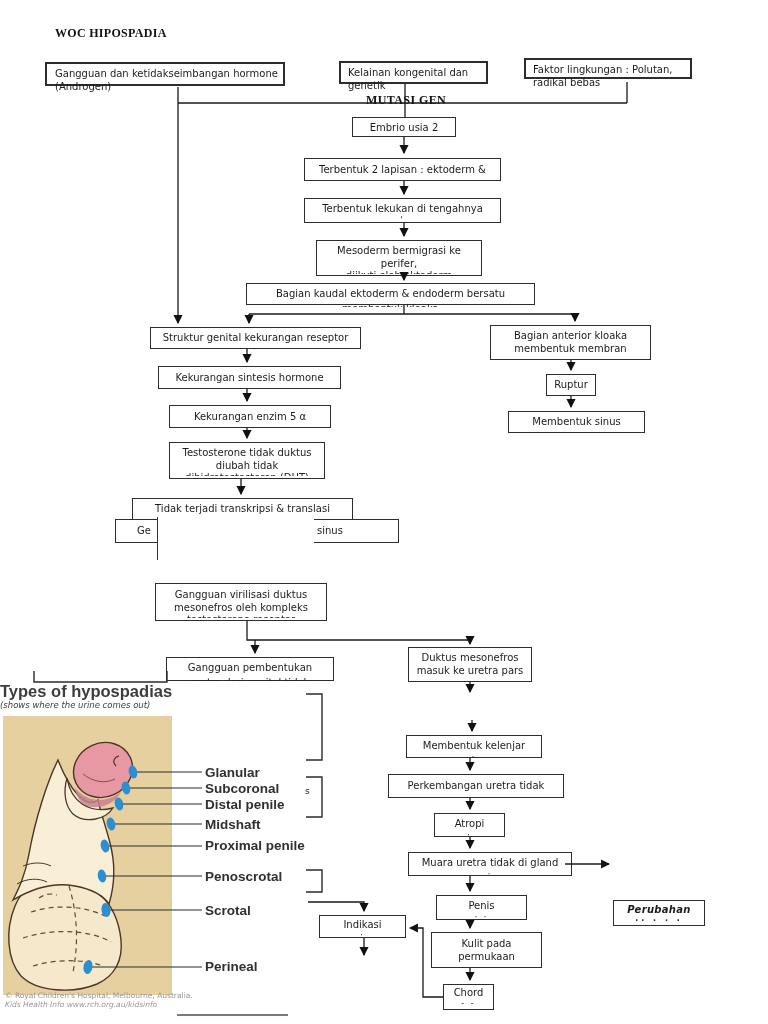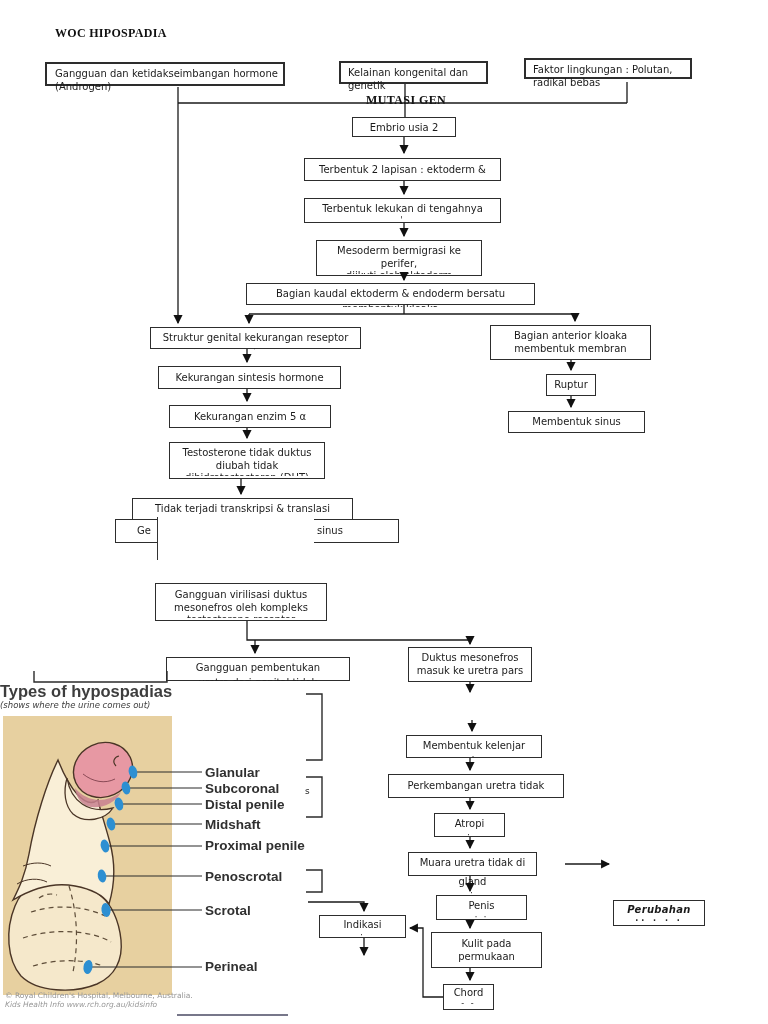--- a/index.html
+++ b/index.html
@@ -99,41 +99,41 @@
     <span style="position:absolute;left:21px;top:3px;line-height:16px;">Ge</span>
     <span style="position:absolute;left:201px;top:3px;line-height:16px;">sinus</span>
     <div class="cover" style="left:41px;top:-3px;width:156px;height:43px;"></div>
   </div>
 
   <div class="fbox c2" style="left:155px;top:583px;width:172px;height:38px;padding-top:4px;">
     <span class="l">Gangguan virilisasi duktus</span>
     <span class="l">mesonefros oleh kompleks</span>
     <span class="cliptext">testosterone reseptor</span>
   </div>
-  <div class="fbox c1" style="left:166px;top:657px;width:184px;height:24px;">
+  <div class="fbox c1" style="left:166px;top:657px;width:168px;height:24px;">
     <span class="l">Gangguan pembentukan</span>
     <span class="cliptext">uretra dari genital tidak</span>
   </div>
 
   <div class="fbox c2" style="left:408px;top:647px;width:124px;height:35px;">
     <span class="l">Duktus mesonefros</span>
     <span class="l">masuk ke uretra pars</span>
   </div>
   <div class="fbox c1" style="left:406px;top:735px;width:136px;height:23px;">
     <span class="l">Membentuk kelenjar</span>
     <span class="mark">·</span>
   </div>
   <div class="fbox c1" style="left:388px;top:774px;width:176px;height:24px;">
     <span class="l" style="line-height:21px">Perkembangan uretra tidak</span>
   </div>
   <div class="fbox c1" style="left:434px;top:813px;width:71px;height:24px;">
     <span class="l">Atropi</span>
     <span class="mark">·</span>
   </div>
-  <div class="fbox c1" style="left:408px;top:852px;width:129px;height:24px;">
+  <div class="fbox c1" style="left:408px;top:852px;width:164px;height:24px;">
     <span class="l">Muara uretra tidak di gland</span>
     <span class="mark">·</span>
   </div>
   <div class="fbox c1 pbx" style="left:613px;top:852px;width:92px;height:26px;margin-top:48px;">
     <span class="l">Perubahan</span>
     <span class="mark bmark">·· ·  ·  ·</span>
   </div>
   <div class="fbox c1" style="left:436px;top:895px;width:91px;height:25px;">
     <span class="l">Penis</span>
     <span class="mark">· ·</span>

